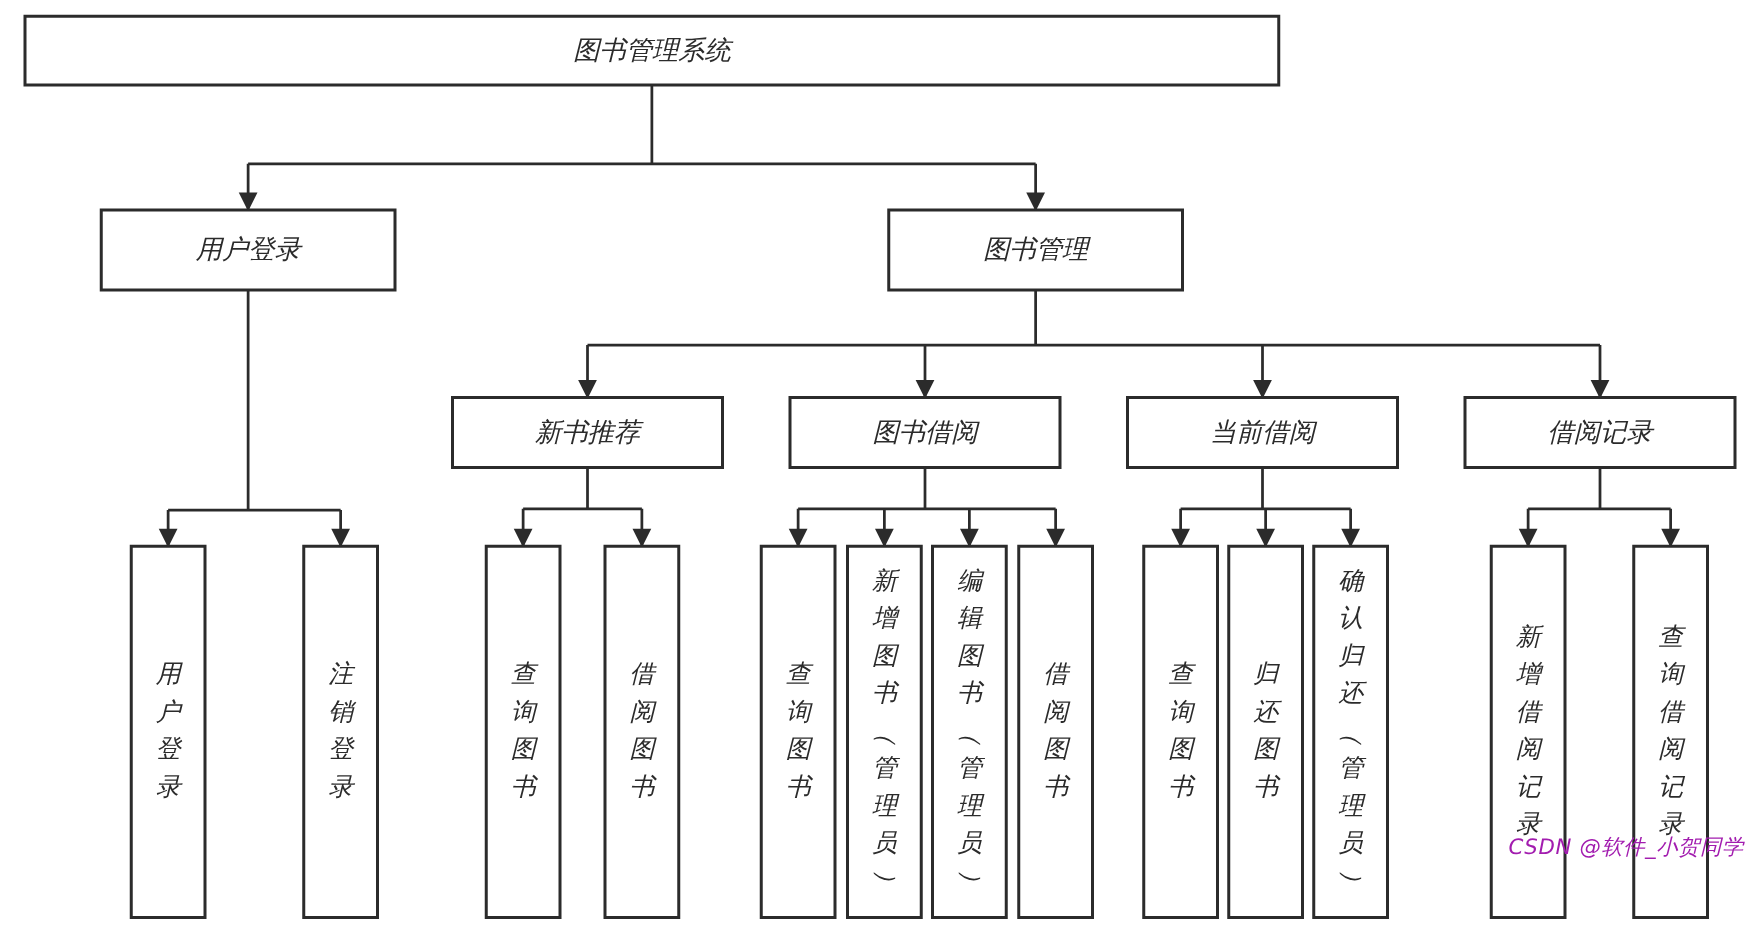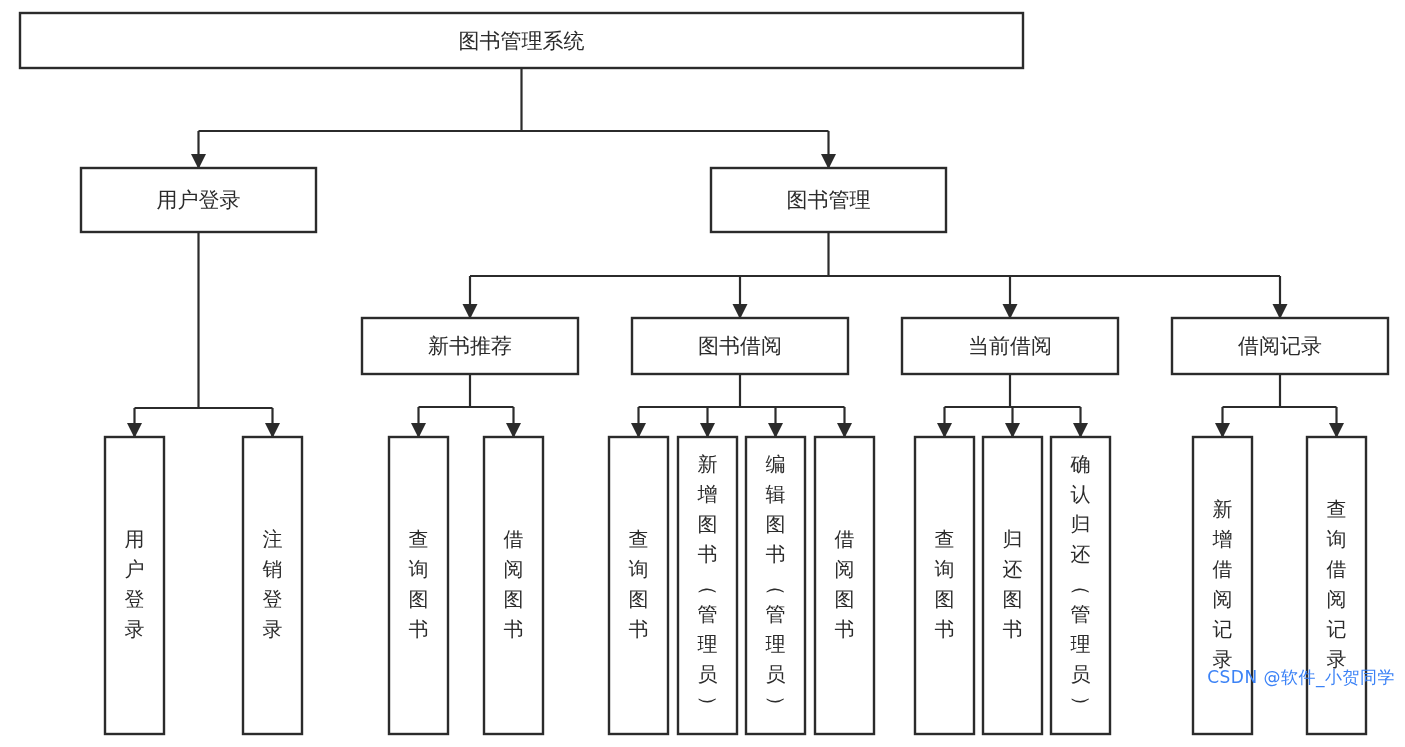--- a/index.html
+++ b/index.html
@@ -11,20 +11,21 @@
     width: 1405px;
     height: 747px;
     overflow: hidden;
     font-family: "DejaVu Sans", "Liberation Sans", sans-serif;
   }
   #diagram-root {
     position: relative;
     width: 1405px;
     height: 693px;
     background: #ffffff;
+    font-style: italic;
   }
   svg.flow {
     position: absolute;
     left: 0;
     top: 0;
     width: 1405px;
     height: 747px;
   }
   .box-rect {
     fill: #ffffff;
@@ -54,21 +55,21 @@
     fill: #2b2b2b;
     text-anchor: middle;
     dominant-baseline: middle;
   }
   .watermark {
     position: absolute;
     right: 10px;
     bottom: 4px;
     font-family: "DejaVu Sans", "Liberation Sans", sans-serif;
     font-size: 17px;
-    color: #3b82f6;
+    color: #a21caf;
     white-space: nowrap;
     letter-spacing: 0.5px;
     user-select: none;
   }
 </style>
 </head>
 <body>
 
 <div id="diagram-root">
 

